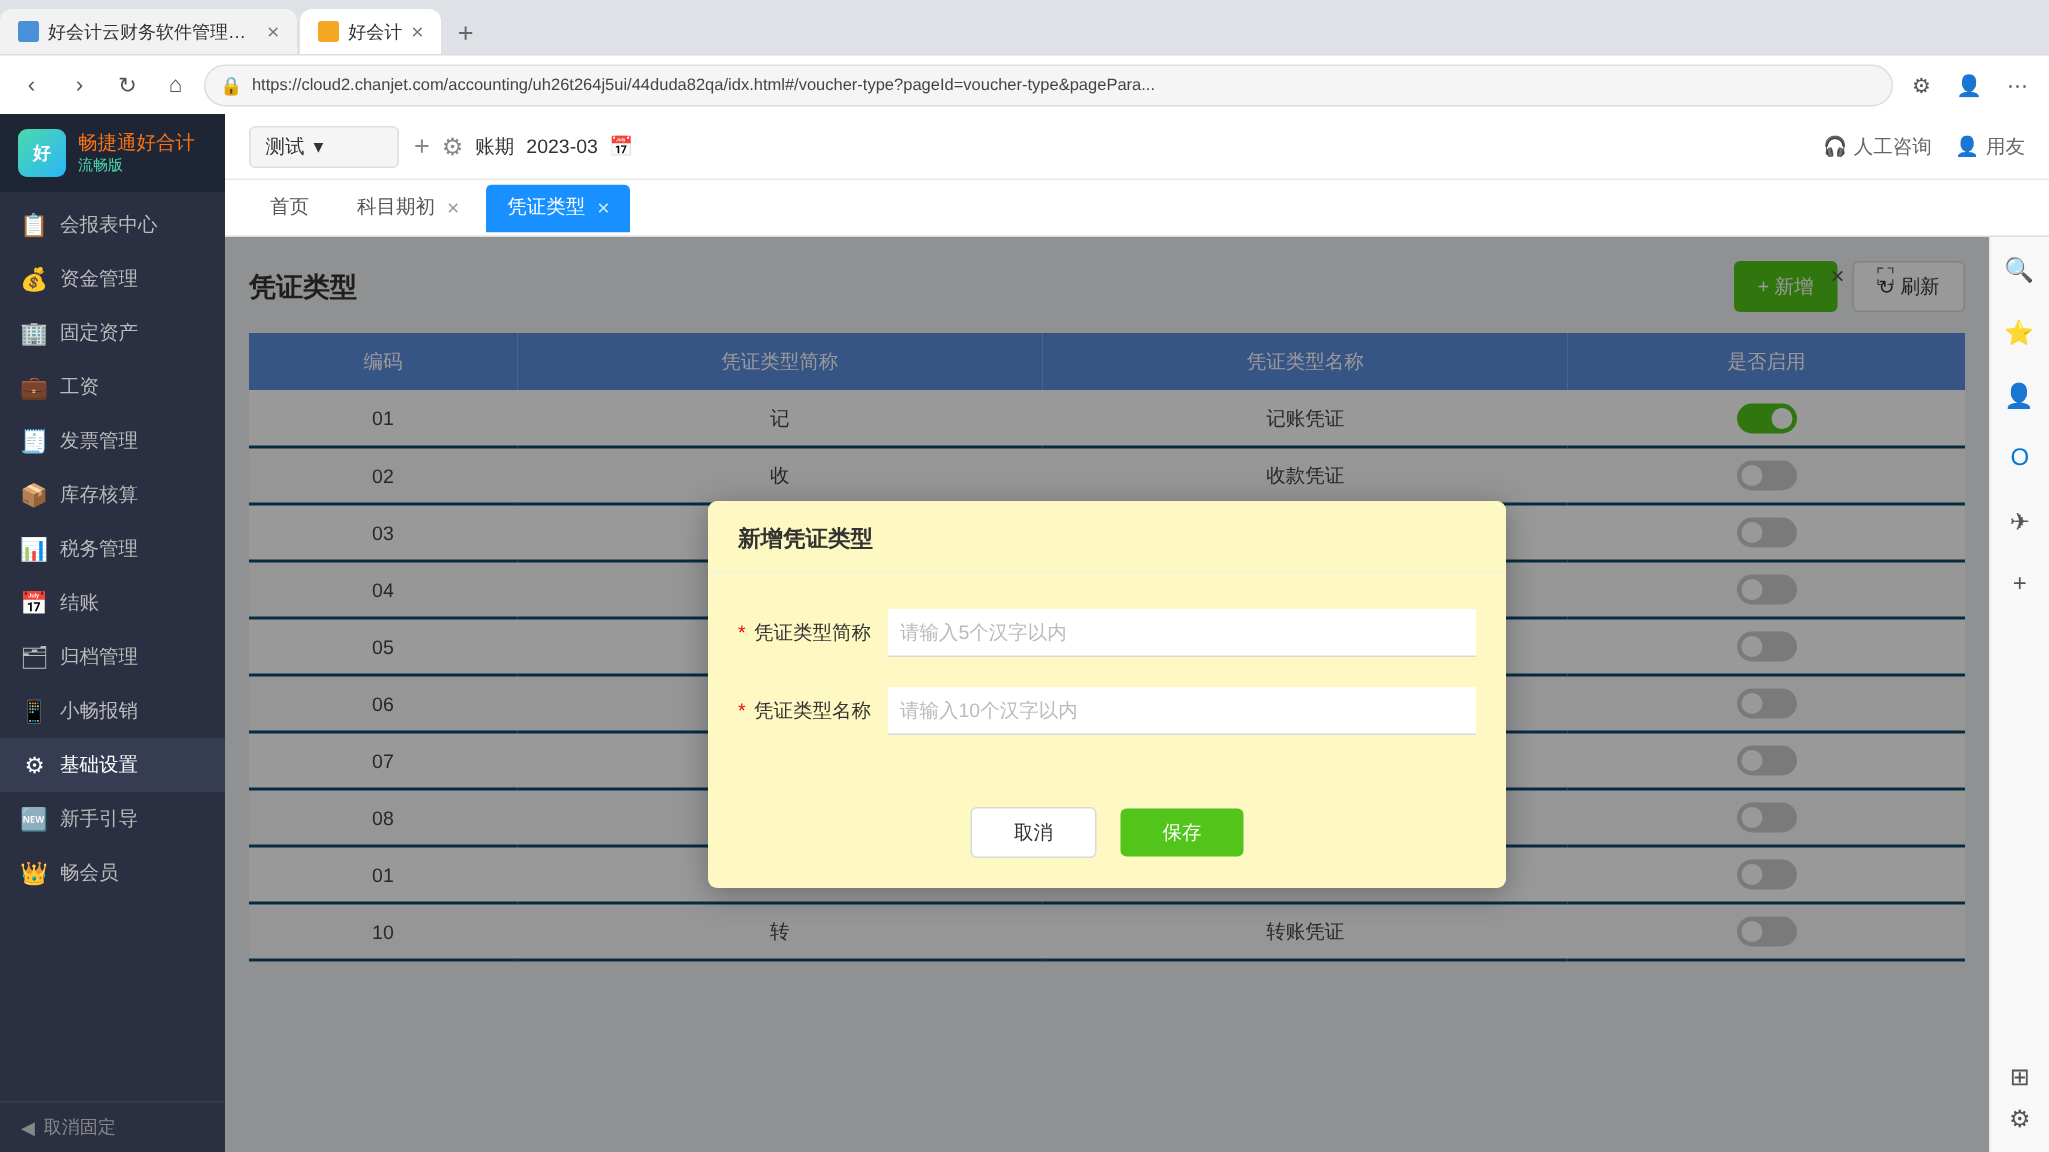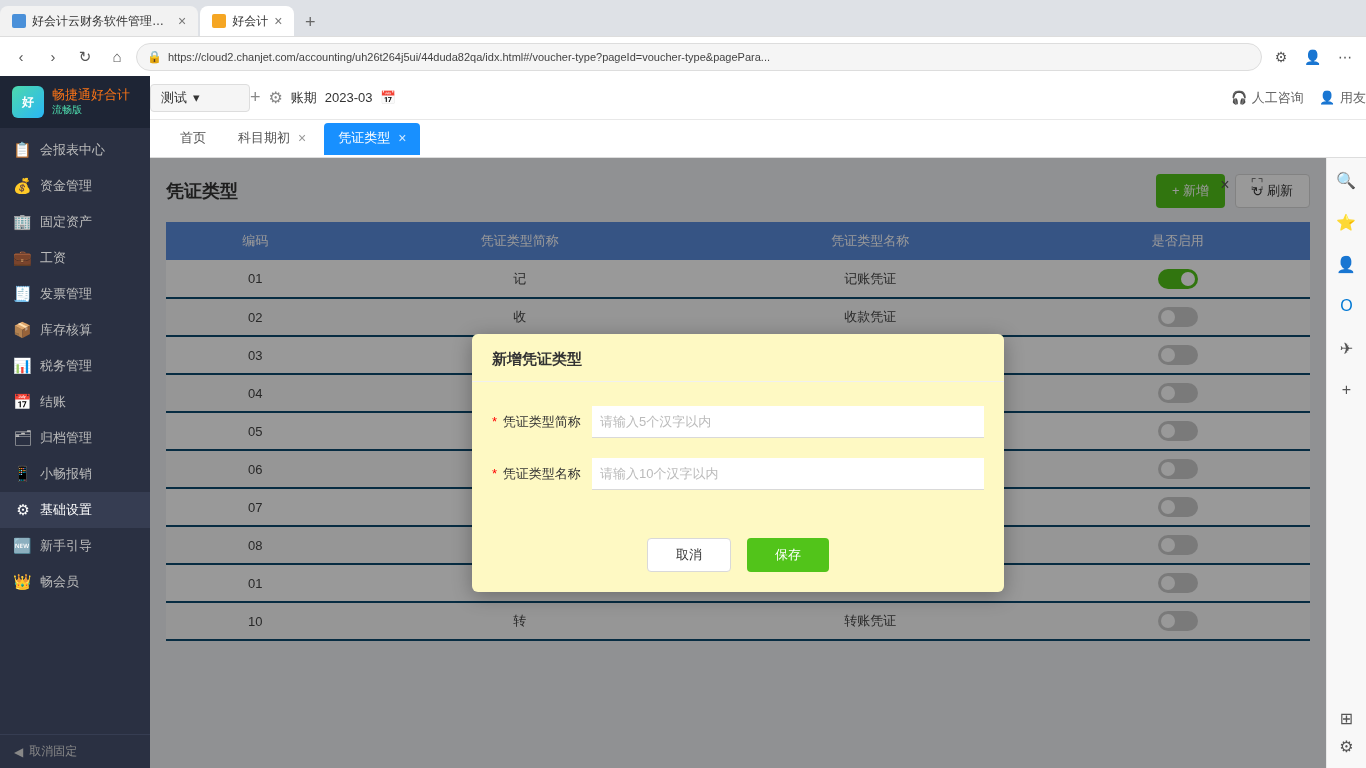--- a/index.html
+++ b/index.html
@@ -33,21 +33,21 @@
     .sidebar-items { flex: 1; overflow-y: auto; padding: 4px 0; }
     .sidebar-item { display: flex; align-items: center; padding: 9px 14px; cursor: pointer; color: #bbb; font-size: 13px; gap: 8px; }
     .sidebar-item.active { background: #363d52; color: #fff; }
     .sidebar-item .s-icon { width: 18px; height: 18px; display: flex; align-items: center; justify-content: center; font-size: 15px; flex-shrink: 0; }
     .sidebar-footer { padding: 8px 14px; color: #888; font-size: 12px; cursor: pointer; display: flex; align-items: center; gap: 6px; border-top: 1px solid #363d52; }
 
     
     .main-area { flex: 1; display: flex; flex-direction: column; background: #f0f2f5; overflow: hidden; position: relative; }
 
     
-    .top-bar { display: flex; align-items: center; background: #fff; height: 44px; padding: 0 0; border-bottom: 1px solid #e8e8e8; gap: 0; }
+    .top-bar { display: flex; align-items: center; background: #fff; height: 44px; padding: 0 16px; border-bottom: 1px solid #e8e8e8; gap: 10px; }
     .company-select { display: flex; align-items: center; background: #f5f5f5; border: 1px solid #ddd; border-radius: 4px; padding: 4px 10px; font-size: 13px; color: #333; cursor: pointer; gap: 6px; min-width: 100px; }
     .top-bar-actions { display: flex; align-items: center; gap: 8px; }
     .period-label { font-size: 13px; color: #333; }
     .period-value { font-size: 13px; color: #333; font-weight: 500; }
     .top-bar-right { margin-left: auto; display: flex; align-items: center; gap: 16px; }
     .consult-btn { display: flex; align-items: center; gap: 4px; color: #666; font-size: 13px; cursor: pointer; }
     .user-btn { display: flex; align-items: center; gap: 4px; color: #666; font-size: 13px; cursor: pointer; }
 
     
     .tab-nav { display: flex; align-items: center; background: #fff; border-bottom: 1px solid #ddd; padding: 0 16px; height: 38px; gap: 4px; }
@@ -78,21 +78,21 @@
     
     .modal-overlay { position: absolute; top: 0; left: 0; right: 0; bottom: 0; background: rgba(0,0,0,0.4); display: flex; align-items: center; justify-content: center; z-index: 100; }
     .modal { background: #fef9c3; border-radius: 6px; width: 532px; box-shadow: 0 4px 20px rgba(0,0,0,0.3); }
     .modal-header { padding: 16px 20px 12px; font-size: 15px; font-weight: 600; color: #333; border-bottom: 1px solid #f0f0f0; }
     .modal-body { padding: 24px 20px 16px; }
     .form-row { display: flex; align-items: center; margin-bottom: 20px; }
     .form-label { width: 100px; font-size: 13px; color: #333; text-align: left; padding-right: 10px; flex-shrink: 0; }
     .form-label .required { color: red; margin-right: 2px; }
     .form-input { flex: 1; height: 32px; border: none; border-bottom: 1px solid #d9d9d9; outline: none; font-size: 13px; color: #333; padding: 0 8px; }
     .form-input::placeholder { color: #bbb; }
-    .modal-footer { display: flex; justify-content: center; gap: 16px; padding: 12px 20px 20px; }
+    .modal-footer { display: flex; justify-content: center; gap: 16px; padding: 12px 20px 20px; align-items: center; }
     .btn-cancel { background: #fff; border: 1px solid #d9d9d9; color: #333; border-radius: 4px; padding: 7px 28px; font-size: 13px; cursor: pointer; }
     .btn-save { background: #52c41a; border: none; color: #fff; border-radius: 4px; padding: 7px 28px; font-size: 13px; cursor: pointer; }
 
     
     .right-panel { width: 40px; background: #f8f8f8; border-left: 1px solid #e8e8e8; display: flex; flex-direction: column; align-items: center; padding: 8px 0; gap: 14px; }
     .right-panel-icon { width: 28px; height: 28px; display: flex; align-items: center; justify-content: center; cursor: pointer; color: #555; font-size: 16px; }
     .panel-ctrl-btn { width: 26px; height: 26px; display: flex; align-items: center; justify-content: center; cursor: pointer; color: #555; font-size: 16px; }
     .content-wrapper { display: flex; flex: 1; overflow: hidden; position: relative; }
   </style>
 </head>

